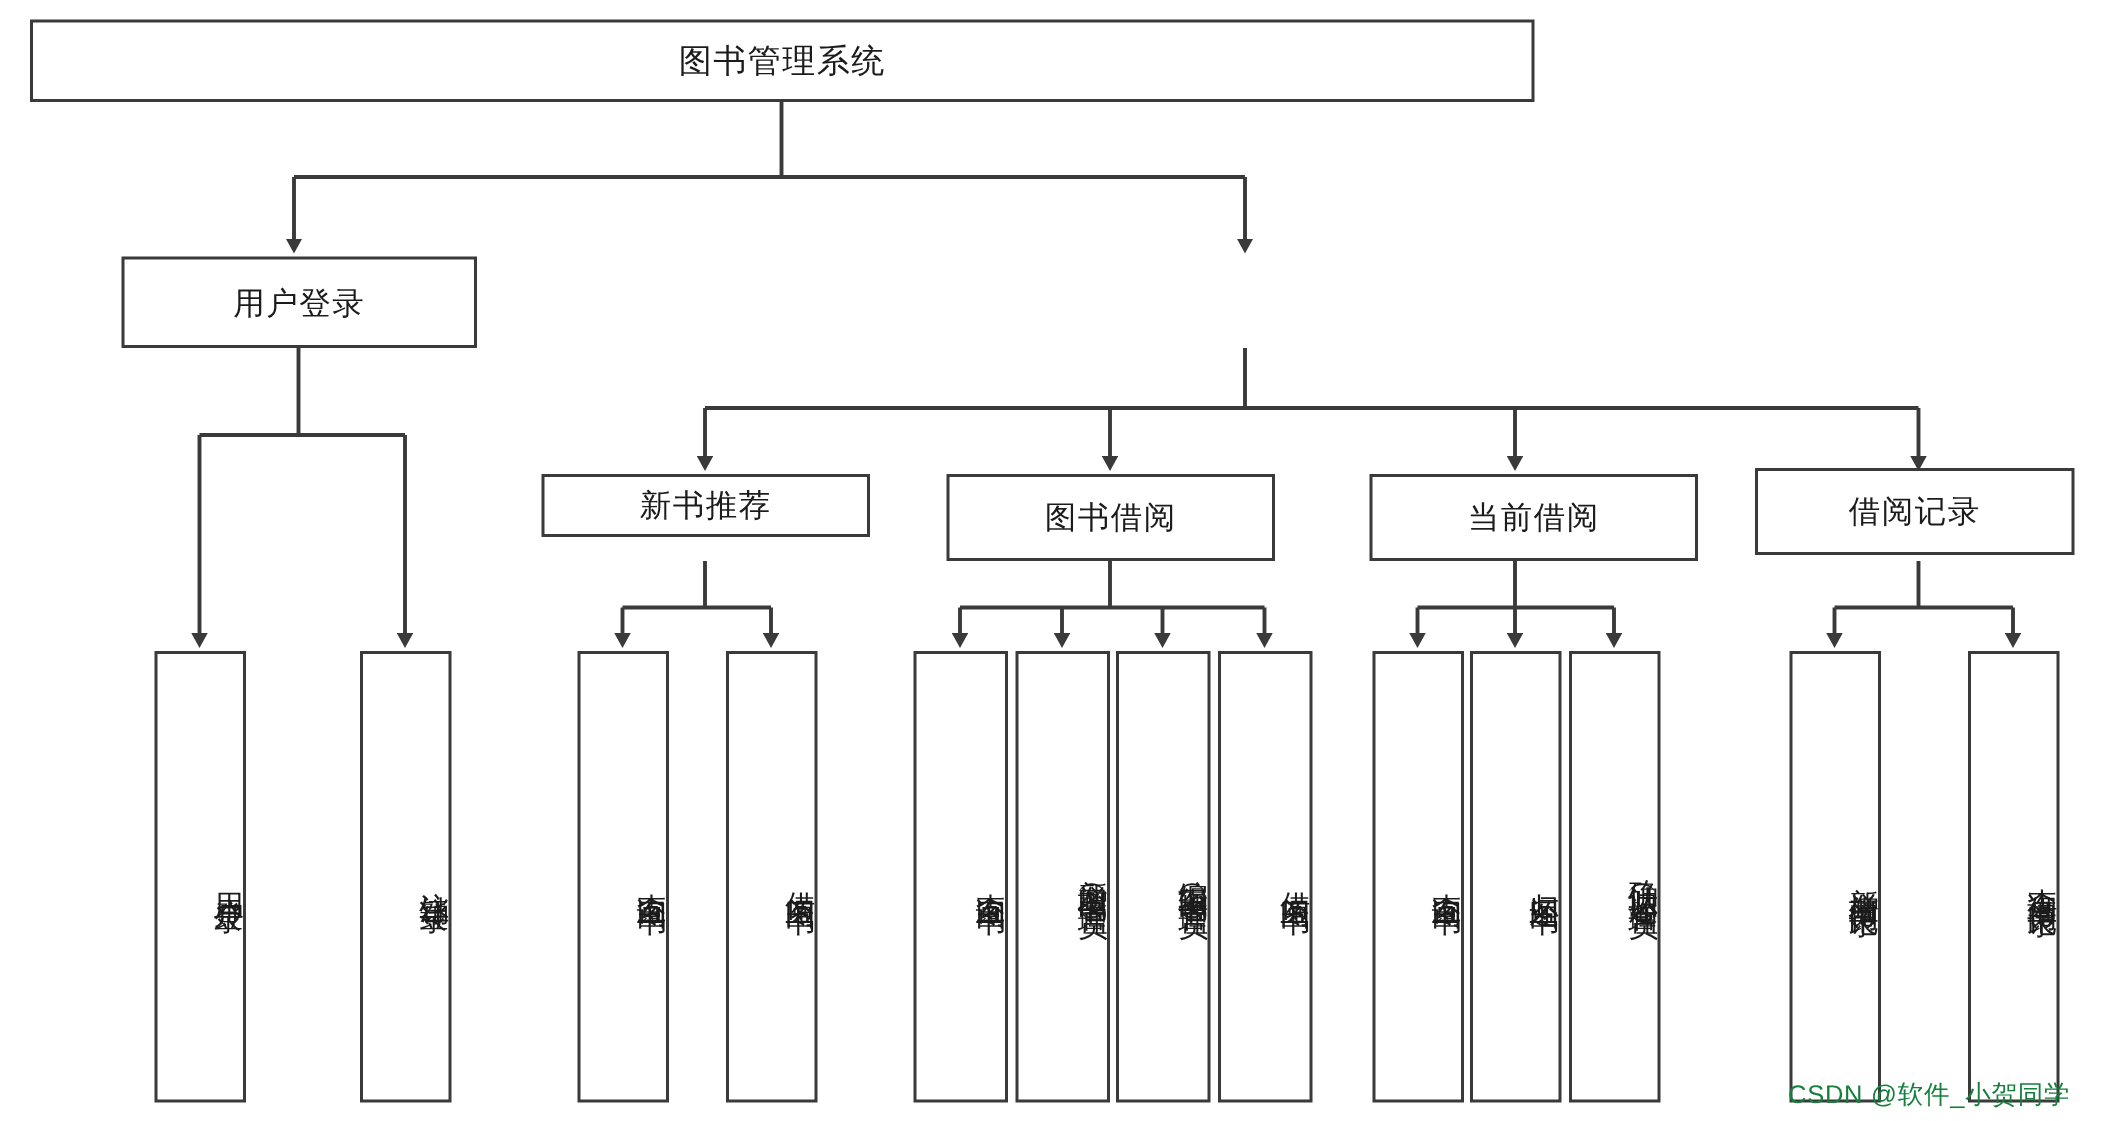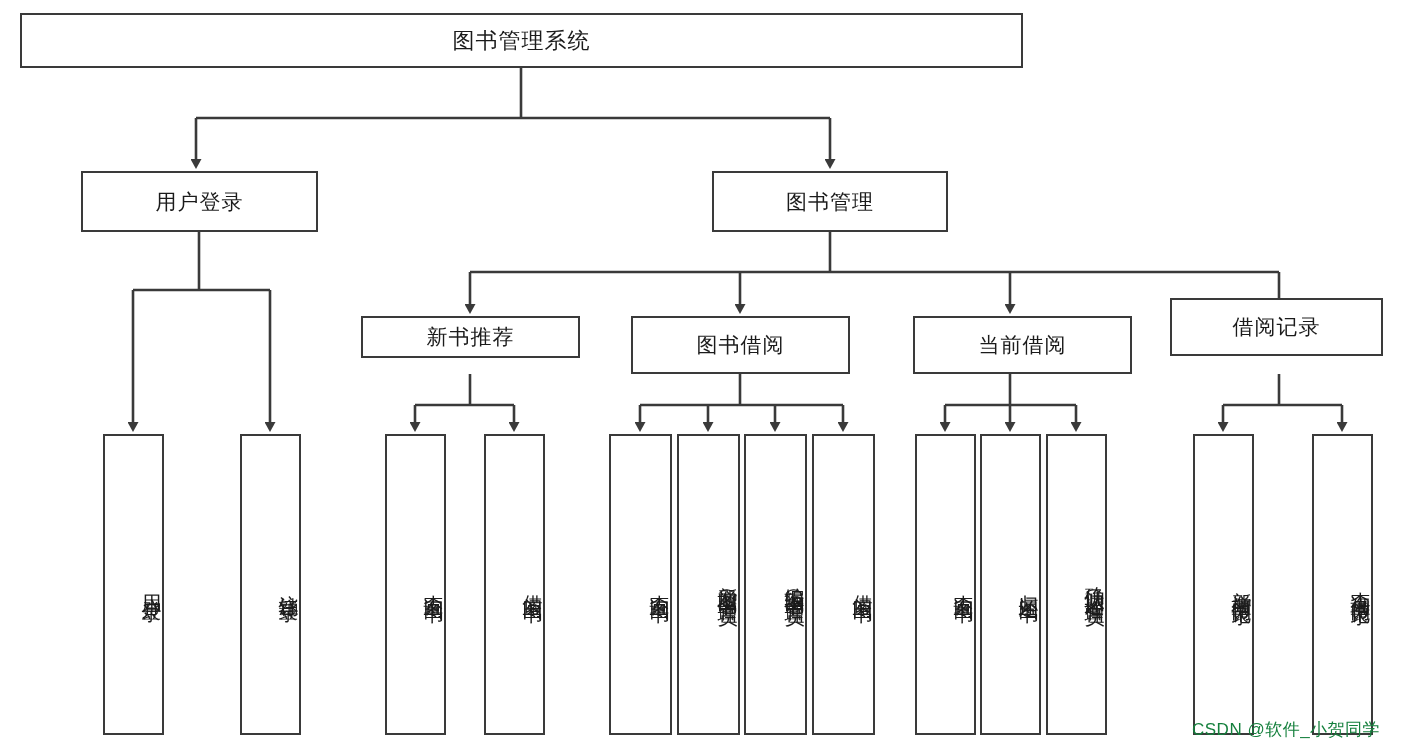--- a/index.html
+++ b/index.html
@@ -115,34 +115,31 @@
     </g>
   </svg>
 
   <div class="node horiz" id="title-node" style="left:20px;top:13px;width:1003px;height:55px;">
     <span>图书管理系统</span>
   </div>
 
   <div class="node horiz" style="left:81px;top:171px;width:237px;height:61px;">
     <span>用户登录</span>
   </div>
-  <div class="node horiz" style="left:712px;top:171px;width:236px;height:61px;">
-    <span>图书管理</span>
-  </div>
 
   <div class="node horiz" style="left:361px;top:316px;width:219px;height:42px;">
     <span>新书推荐</span>
   </div>
   <div class="node horiz" style="left:631px;top:316px;width:219px;height:58px;">
     <span>图书借阅</span>
   </div>
   <div class="node horiz" style="left:913px;top:316px;width:219px;height:58px;">
     <span>当前借阅</span>
   </div>
-  <div class="node horiz" style="left:1170px;top:298px;width:213px;height:58px;">
+  <div class="node horiz" style="left:1170px;top:312px;width:213px;height:58px;">
     <span>借阅记录</span>
   </div>
 
   <div class="node vert" style="left:103px;top:434px;width:61px;height:301px;">
     <span>用户登录</span>
   </div>
   <div class="node vert" style="left:240px;top:434px;width:61px;height:301px;">
     <span>注销登录</span>
   </div>
 

